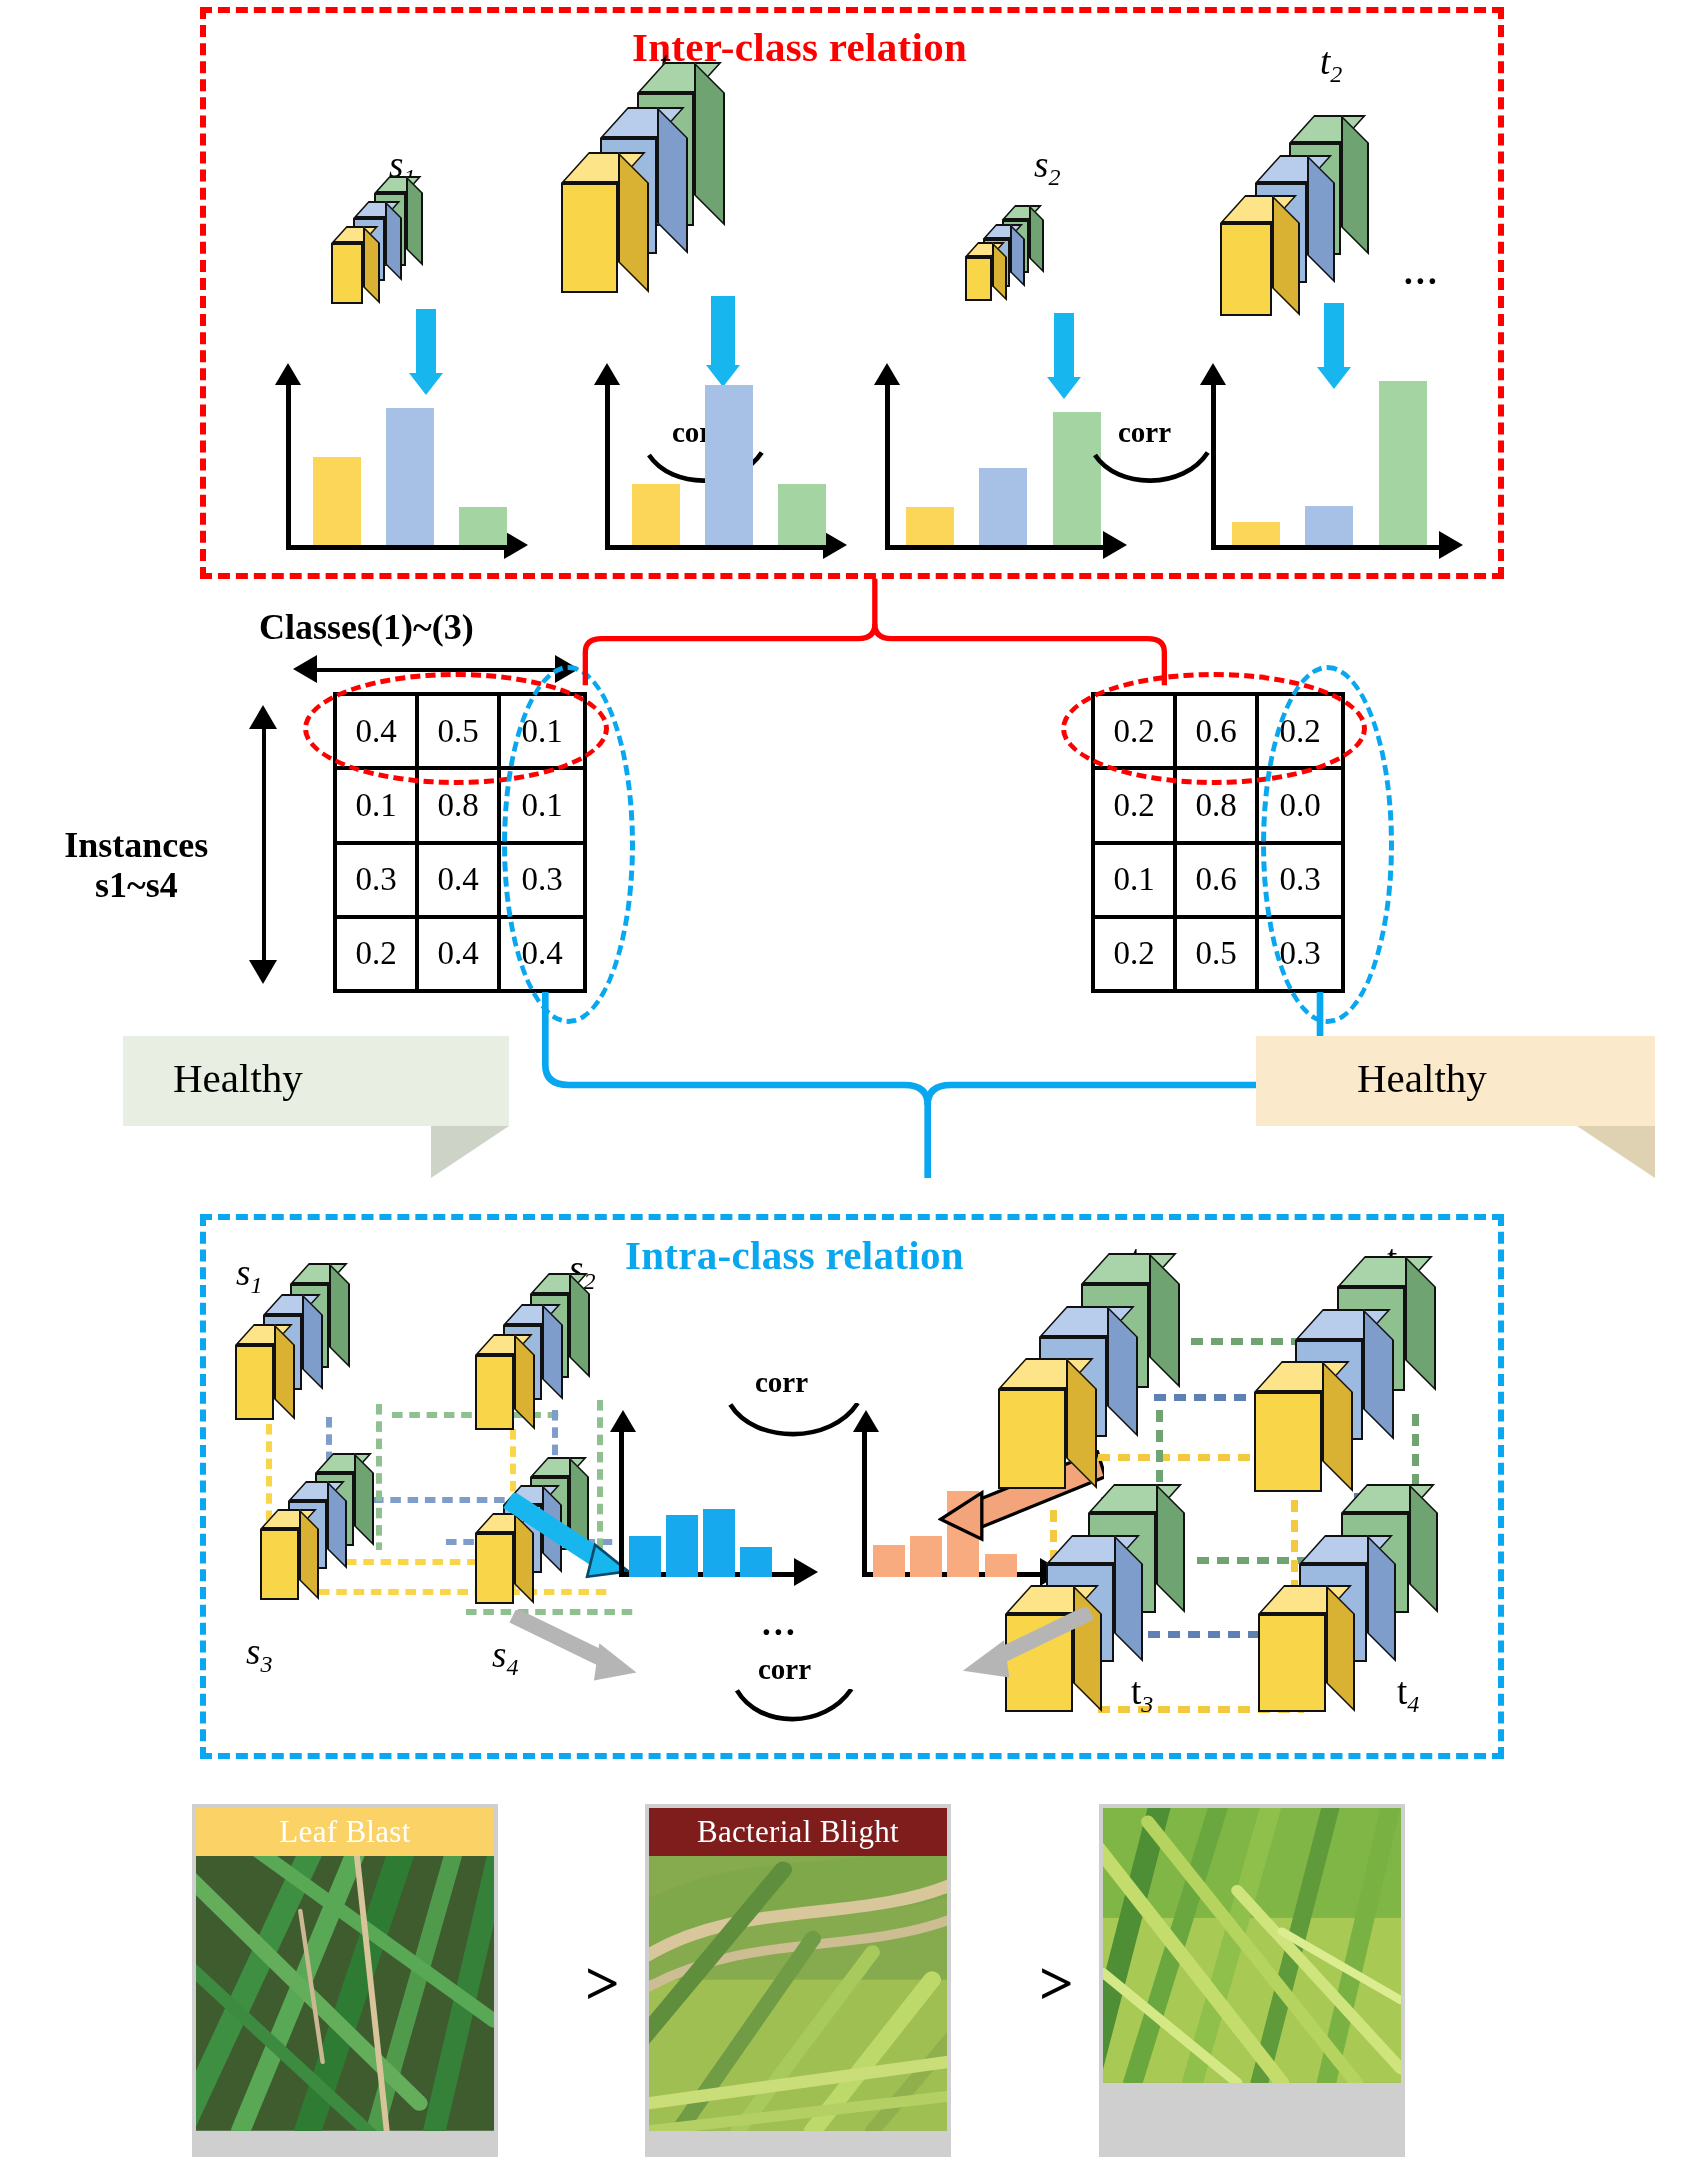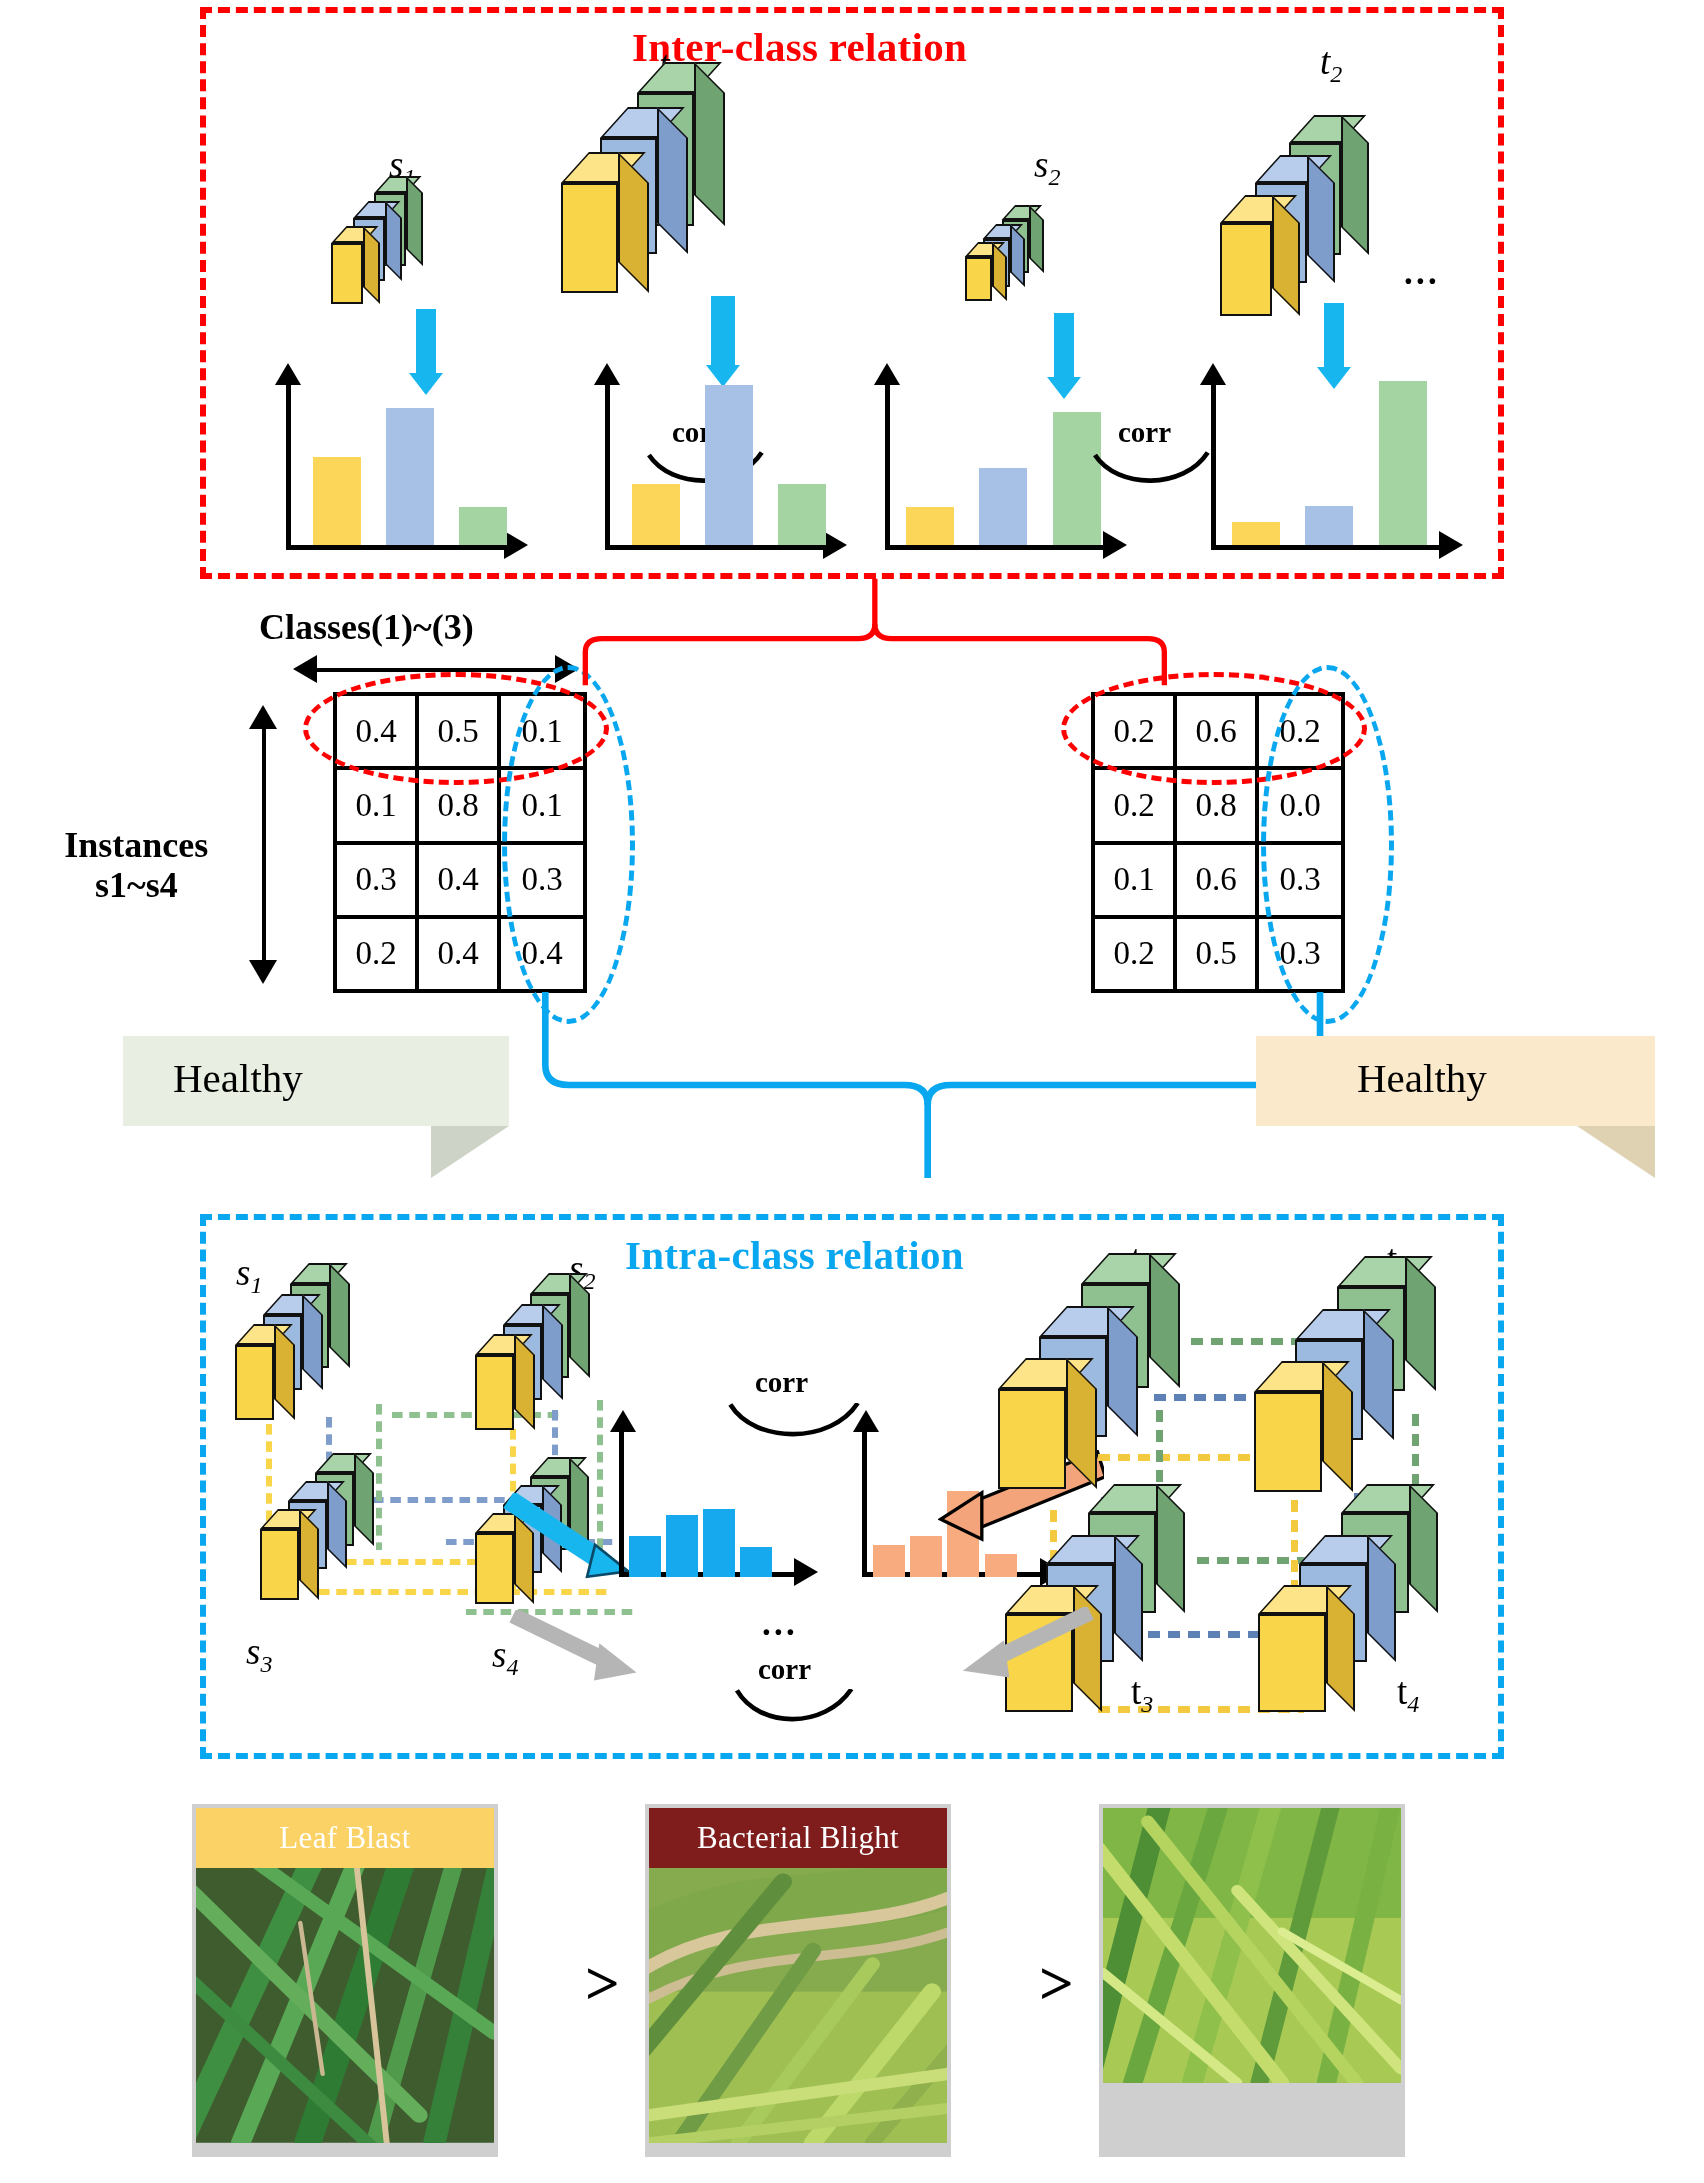--- a/index.html
+++ b/index.html
@@ -65,21 +65,21 @@
 
   
   .oval-red{position:absolute;border:5.3px dashed #ff0000;border-radius:50%/50%;box-sizing:border-box;}
   .oval-blue{position:absolute;border:5.3px dashed #09a7ef;border-radius:50%/50%;box-sizing:border-box;}
 
   
   .banner{position:absolute;display:flex;align-items:center;font-size:37px;}
 
   
   .card{position:absolute;background:#cfcfcf;padding:4px 4px 5.3px 4px;box-sizing:border-box;}
-  .card .cap{height:60px;display:flex;align-items:center;justify-content:center;
+  .card .cap{height:48px;display:flex;align-items:center;justify-content:center;
              color:#fff;font-size:31px;letter-spacing:0.3px;}
   .card .photo{width:100%;height:calc(100% - 69px);position:relative;overflow:hidden;}
   .gt{position:absolute;font-weight:bold;font-size:61px;font-family:"Liberation Serif",serif;}
 
   
   .dot-h{position:absolute;height:6px;}
   .dot-v{position:absolute;width:6px;}
 </style>
 </head>
 <body>

